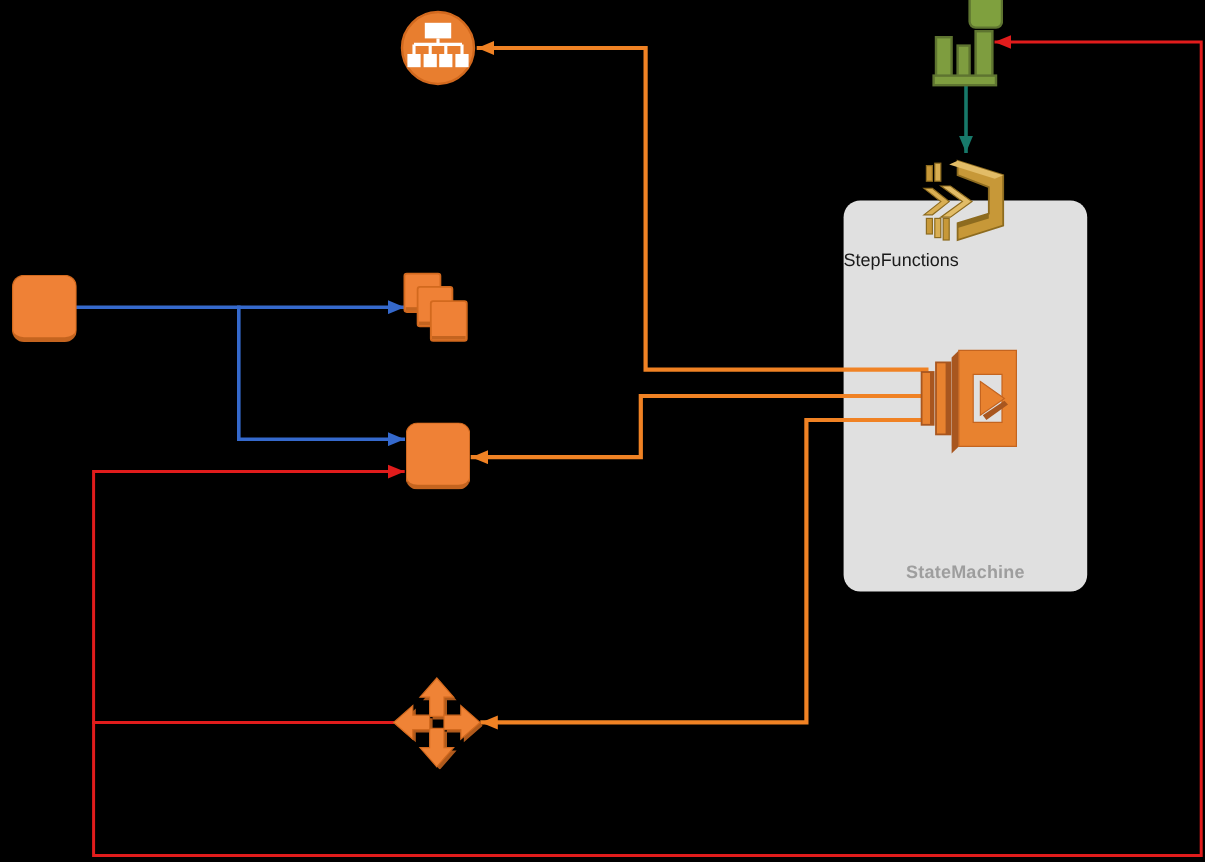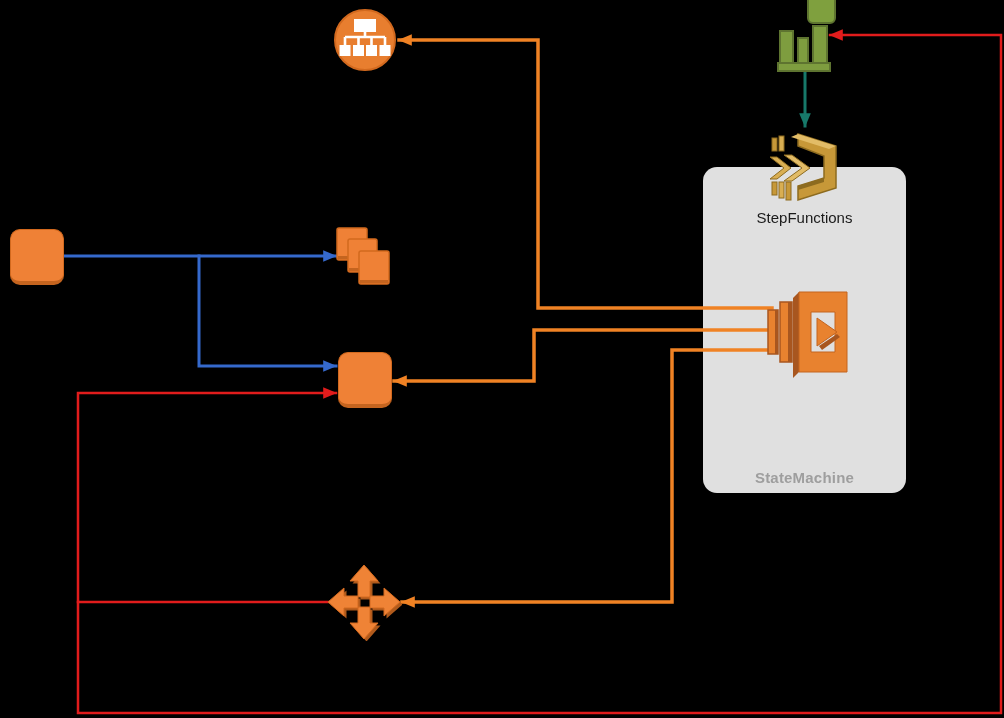--- a/index.html
+++ b/index.html
@@ -17,21 +17,21 @@
     border-radius:14px;
   }
   .group-label {
     position:absolute; bottom:7px; left:0; right:0;
     text-align:center;
     font-size:15px; font-weight:bold; color:#9E9E9E;
     letter-spacing:.2px;
   }
   .sf-label {
     position:absolute; top:42px; left:0; right:0;
-    text-align:center;
+    text-align:left;
     font-size:15px; color:#1A1A1A;
   }
   .sq {
     position:absolute; z-index:3;
     background:#EF8136;
     border:1.5px solid #D2691E;
     border-bottom:4px solid #C4641F;
     border-radius:10px;
     box-sizing:border-box;
   }

